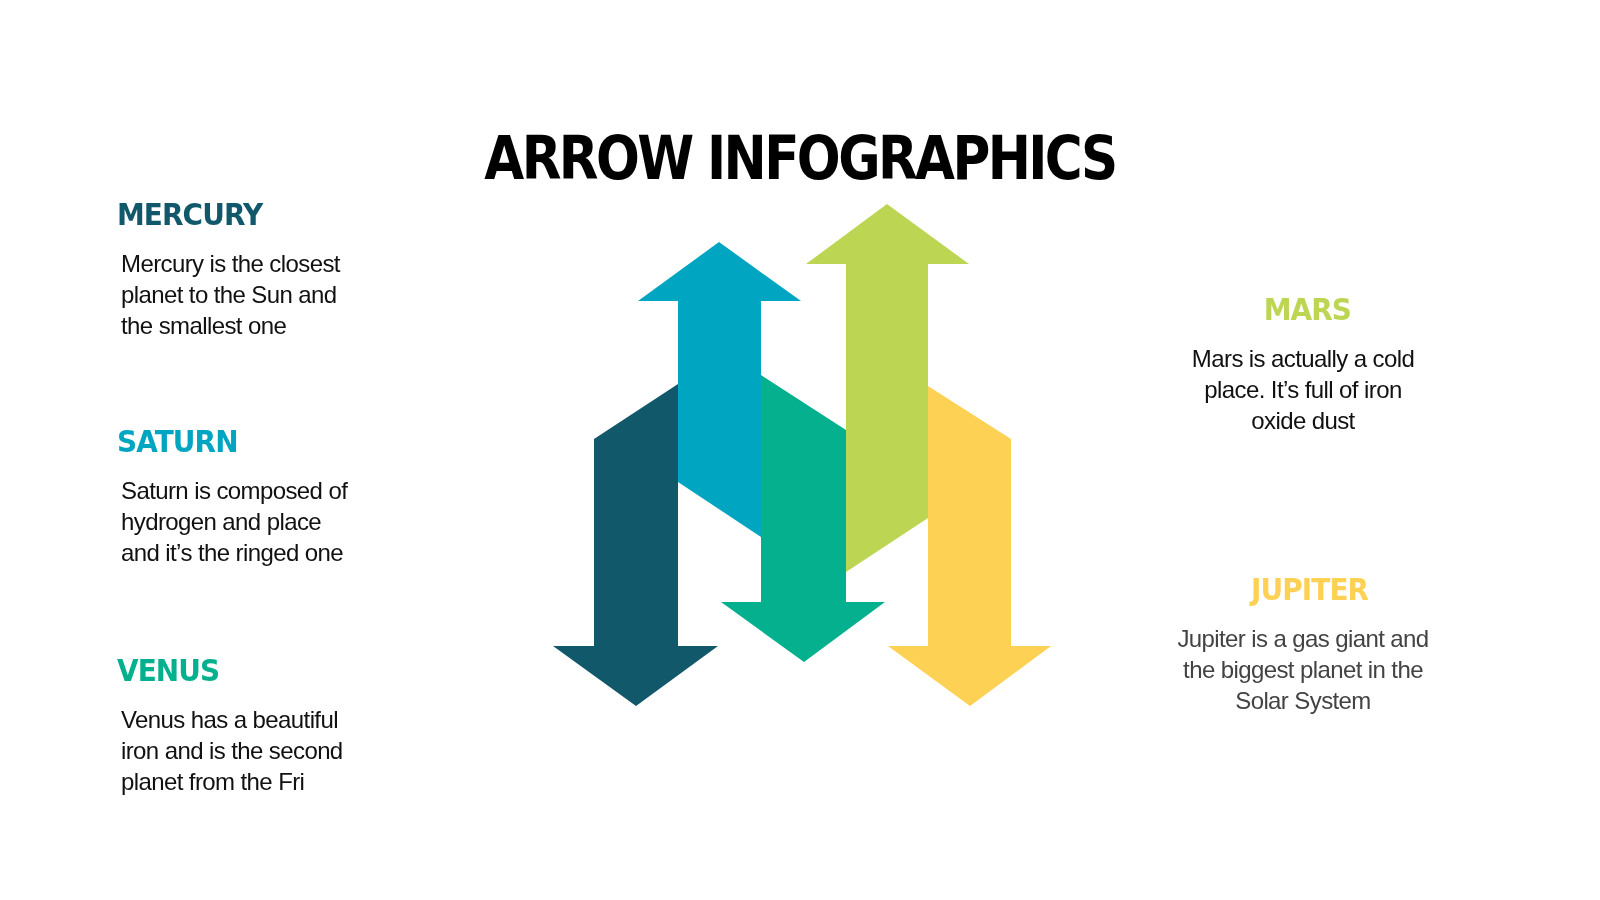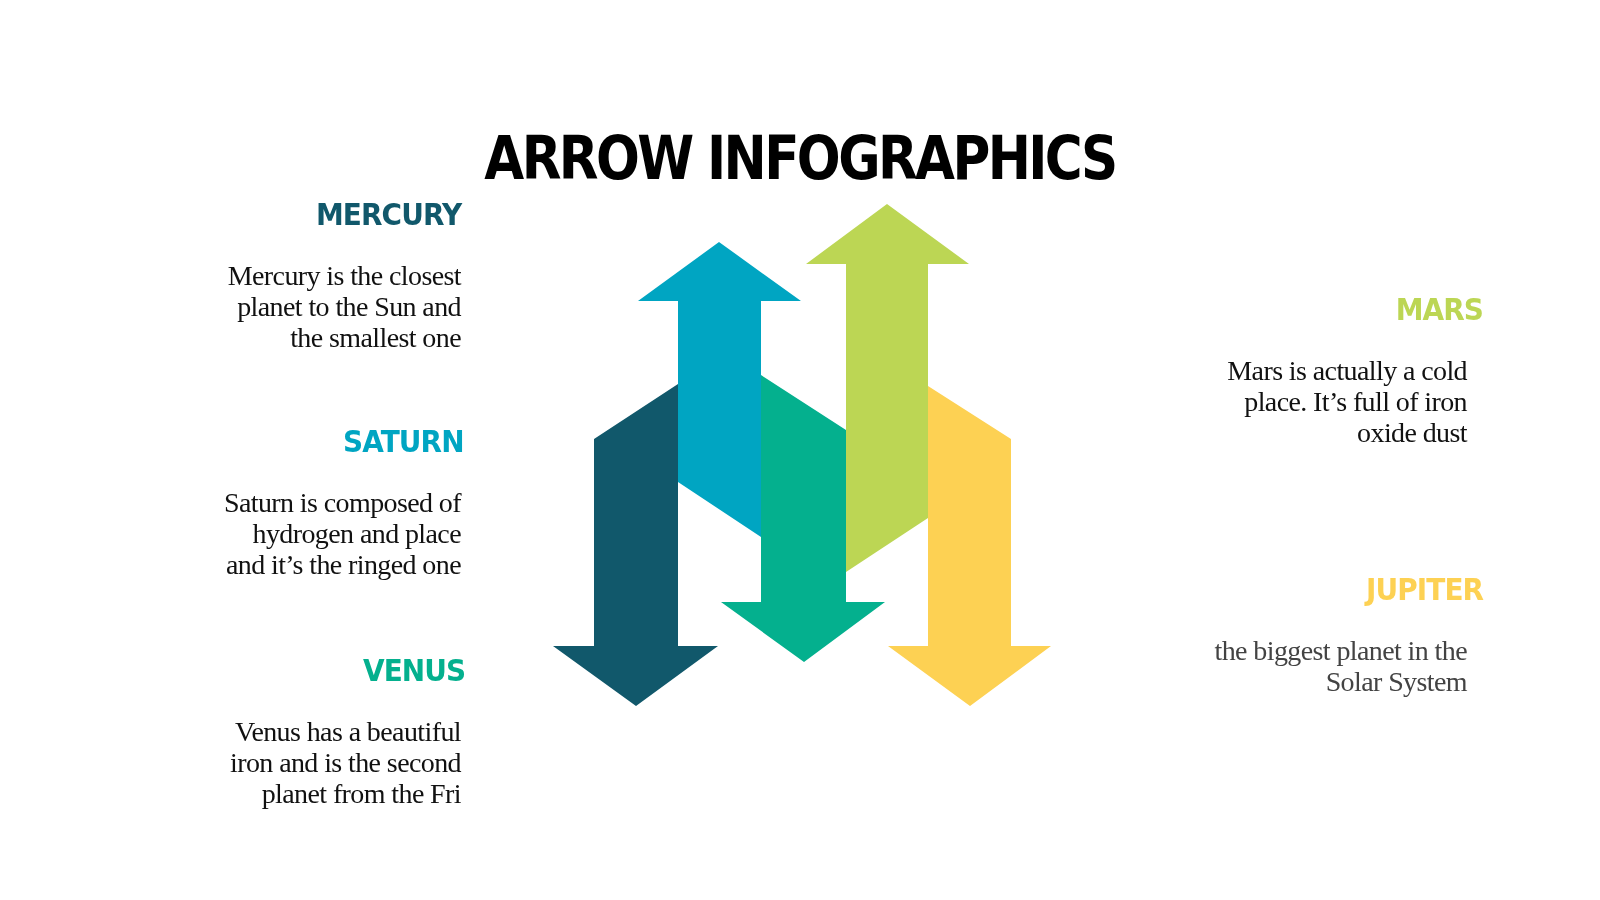--- a/index.html
+++ b/index.html
@@ -3,31 +3,31 @@
 <meta charset="utf-8">
 <style>
   html, body { margin: 0; padding: 0; background: #ffffff; }
   body { width: 1600px; height: 900px; position: relative; overflow: hidden; font-family: "DejaVu Sans", sans-serif; }
   .title {
     position: absolute; left: 0; top: 104px; width: 1600px; text-align: center;
     font-family: "DejaVu Sans", sans-serif; font-weight: bold; font-size: 60px;
     letter-spacing: -3px; color: #000000; line-height: 108px; transform: scaleX(0.86); transform-origin: 800px 50%;
   }
   .block { position: absolute; width: 360px; }
-  .block.left { left: 117px; text-align: right; }
-  .block.right { right: 117px; text-align: right; }
+  .block.left { left: 117px; text-align: left; }
+  .block.right { right: 117px; text-align: center; }
   .heading {
     font-family: "DejaVu Sans", sans-serif; font-weight: bold; font-size: 31px; line-height: 32px;
     letter-spacing: -1px; margin: 0 0 14px 0; display: inline-block; transform: scaleX(0.9);
   }
   .block.left .heading { transform-origin: left center; }
   .block.right .heading { transform-origin: right center; }
   .body {
-    font-family: Liberation Serif, serif; font-size: 28px; line-height: 31px; color: #111111;
-    letter-spacing: -0.6px; margin: 16px;
+    font-family: Liberation Sans, sans-serif; font-size: 24px; line-height: 31px; color: #111111;
+    letter-spacing: -0.6px; margin: 4px;
   }
   .body .ln { display: block; white-space: nowrap; }
   svg.arrows { position: absolute; left: 0; top: 0; }
 </style>
 </head>
 <body>
 
 <div class="title">ARROW INFOGRAPHICS</div>
 
 <svg class="arrows" width="1600" height="900" viewBox="0 0 1600 900">
@@ -75,16 +75,17 @@
   <p class="body">
     <span class="ln">Mars is actually a cold</span>
     <span class="ln">place. It’s full of iron</span>
     <span class="ln">oxide dust</span>
   </p>
 </div>
 
 <div class="block right" style="top:573px;">
   <div class="heading" style="color:#fdd153;">JUPITER</div>
   <p class="body" style="color:#434343;">
+    <span class="ln">Jupiter is a gas giant and</span>
     <span class="ln">the biggest planet in the</span>
     <span class="ln">Solar System</span>
   </p>
 </div>
 
 </body></html>

